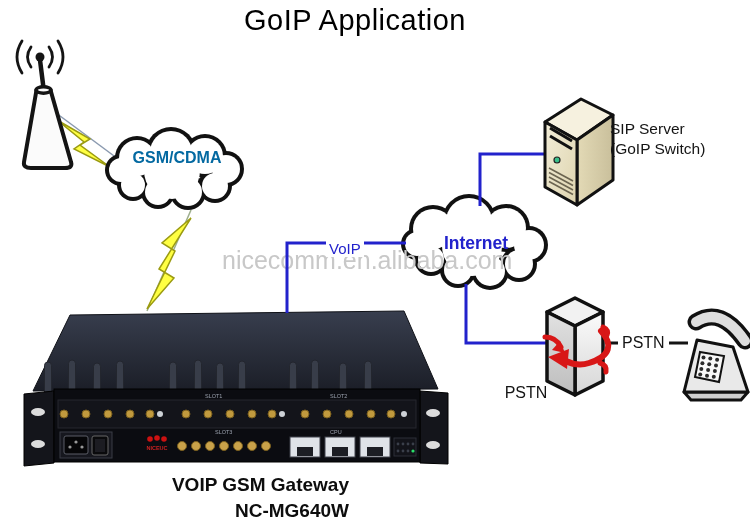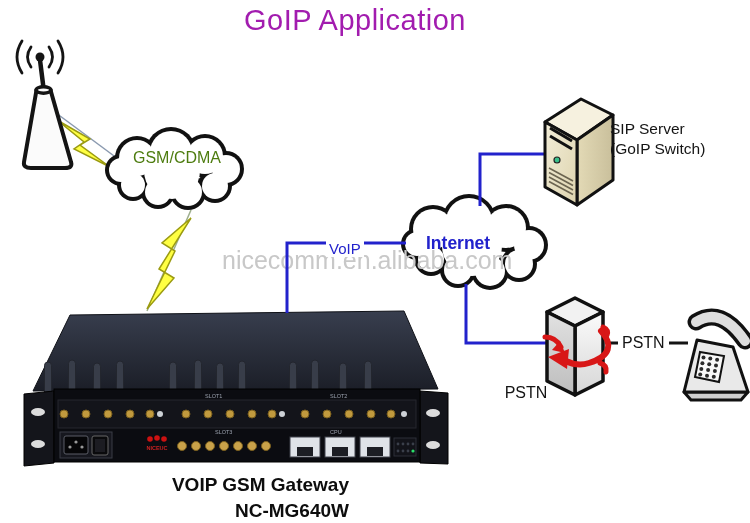--- a/index.html
+++ b/index.html
@@ -1,22 +1,22 @@
 <!DOCTYPE html>
 <html><head>
 <meta charset="utf-8">
 <style>
   html,body{margin:0;padding:0;background:#fff;}
   .canvas{position:relative;width:750px;height:523px;background:#ffffff;overflow:hidden;
           font-family:"Liberation Sans",sans-serif;}
   .canvas svg.diagram{position:absolute;left:0;top:0;z-index:1;}
   .lbl{position:absolute;z-index:2;color:#111;}
-  .title{left:205px;top:4px;width:300px;text-align:center;font-size:29px;color:#a21caf;letter-spacing:0.5px;}
-  .gsm-label{left:114px;top:148px;width:126px;text-align:center;font-size:16px;font-weight:normal;line-height:1.25;color:#4d7c0f;}
-  .internet-label{left:426px;top:233px;width:100px;text-align:left;font-size:17.5px;font-weight:bold;color:#2222cc;}
+  .title{left:205px;top:4px;width:300px;text-align:center;font-size:29px;color:#000000;letter-spacing:0.5px;}
+  .gsm-label{left:114px;top:148px;width:126px;text-align:center;font-size:16px;font-weight:bold;line-height:1.25;color:#0369a1;}
+  .internet-label{left:426px;top:233px;width:100px;text-align:center;font-size:17.5px;font-weight:bold;color:#2222cc;}
   .voip-label{left:326px;top:240px;background:#fff;padding:0 3px;font-size:15px;font-weight:400;color:#2222cc;}
   .sip-label{left:610px;top:119px;width:104px;font-size:15.5px;line-height:1.3;color:#141414;}
   .pstnline-label{left:618px;top:334px;background:#fff;padding:0 4px;font-size:16px;color:#141414;}
   .pstngw-label{left:486px;top:383px;width:80px;text-align:center;font-size:16px;line-height:1.25;color:#141414;}
   .device-caption{left:87px;top:472px;width:262px;text-align:right;font-size:19px;font-weight:bold;line-height:1.35;color:#0d0d0d;}
   .device-caption span{display:block;}
   .sip-label span,.pstngw-label span,.gsm-label span{display:block;}
 </style>
 </head>
 <body>

